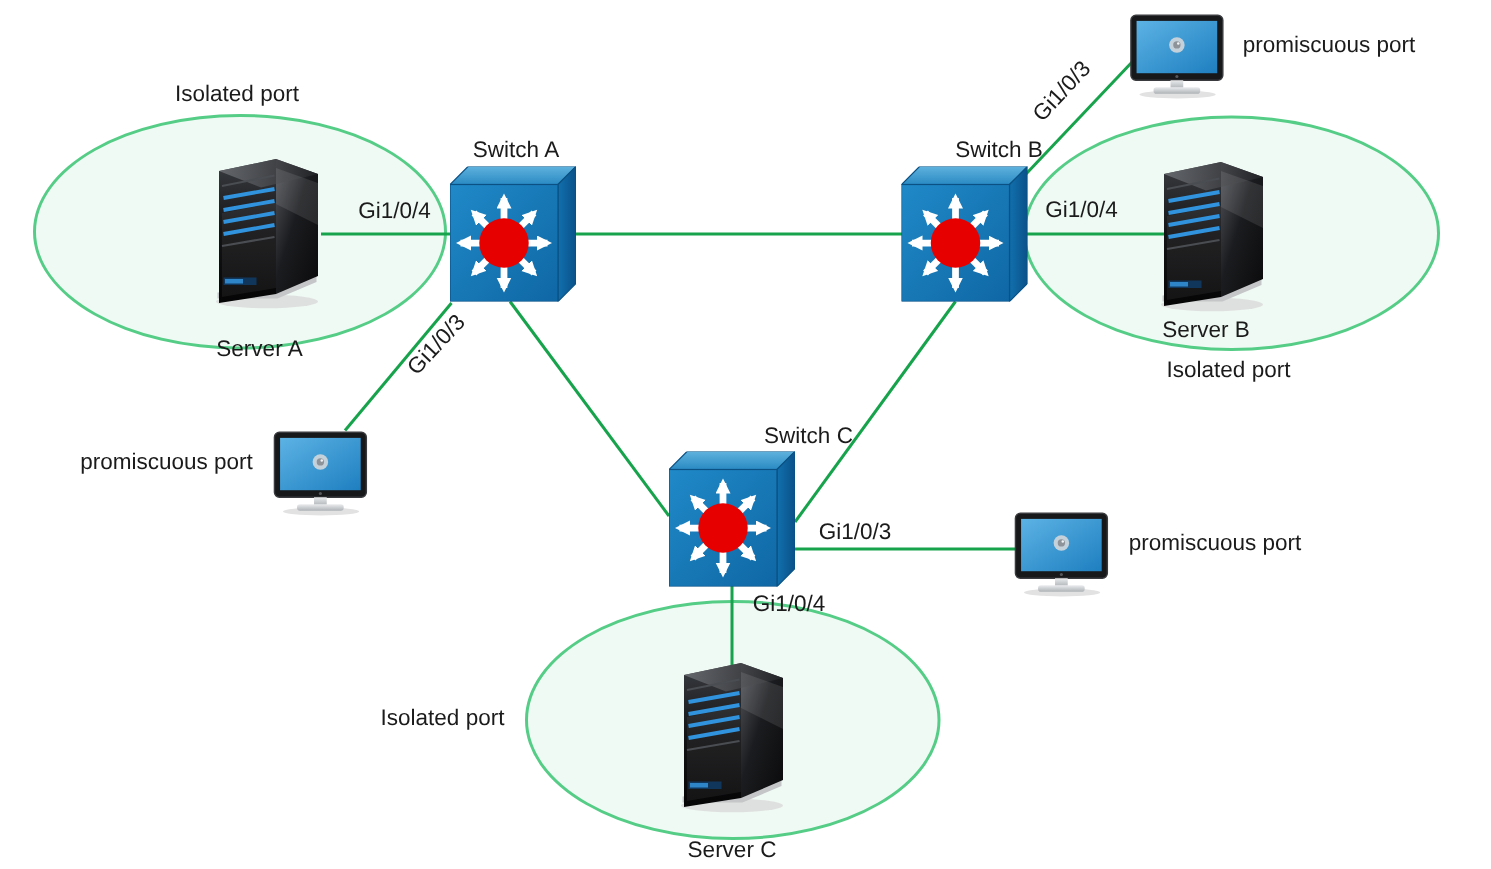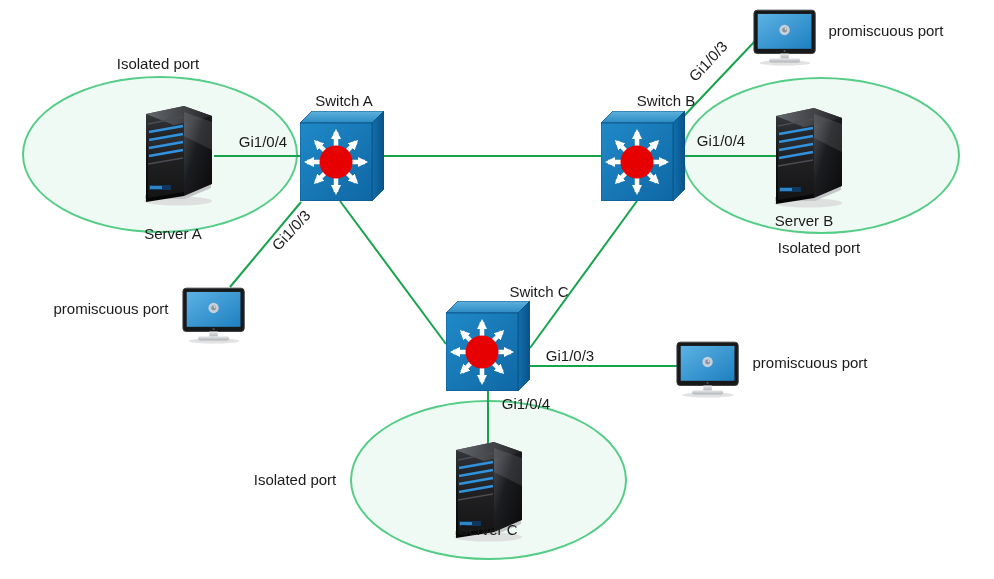--- a/index.html
+++ b/index.html
@@ -173,21 +173,21 @@
   <svg class="node" style="left:676px;top:341px;" width="66" height="57">
       <use href="#sym-monitor"></use>
     </svg>
 
   <div class="lbl" style="left:344px;top:100px;">Switch A</div>
   <div class="lbl" style="left:645px;top:100px;margin-left:21px;">Switch B</div>
   <div class="lbl" style="left:494px;top:291px;margin-left:45px;">Switch C</div>
 
   <div class="lbl" style="left:173px;top:233px;">Server A</div>
   <div class="lbl" style="left:804px;top:220px;">Server B</div>
-  <div class="lbl" style="left:488px;top:529px;">Server C</div>
+  <div class="lbl" style="left:488px;top:567px;">Server C</div>
 
   <div class="lbl" style="left:111px;top:308px;">promiscuous port</div>
   <div class="lbl" style="left:886px;top:30px;">promiscuous port</div>
   <div class="lbl" style="left:810px;top:362px;">promiscuous port</div>
 
   <div class="lbl" style="left:158px;top:63px;">Isolated port</div>
   <div class="lbl" style="left:819px;top:247px;">Isolated port</div>
   <div class="lbl" style="left:295px;top:479px;">Isolated port</div>
 
   <div class="lbl" style="left:263px;top:141px;">Gi1/0/4</div>

